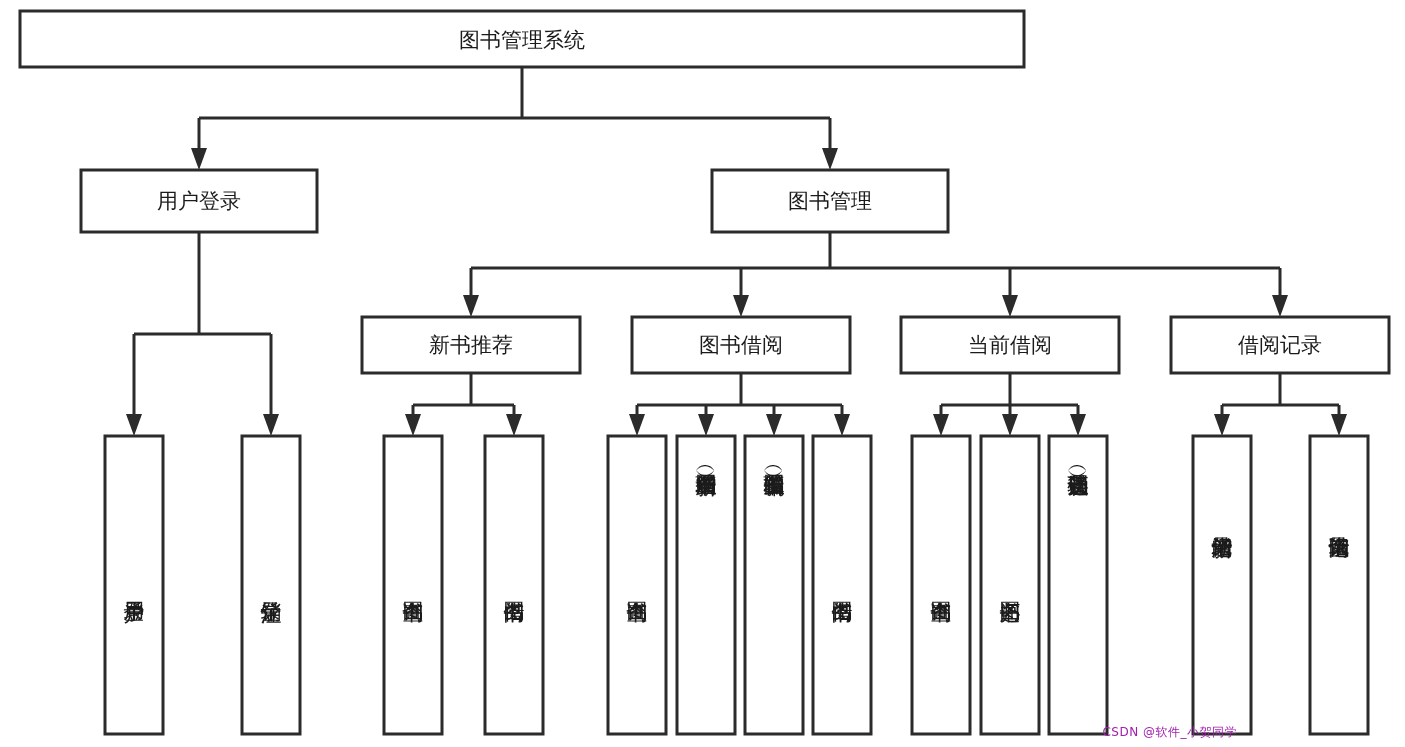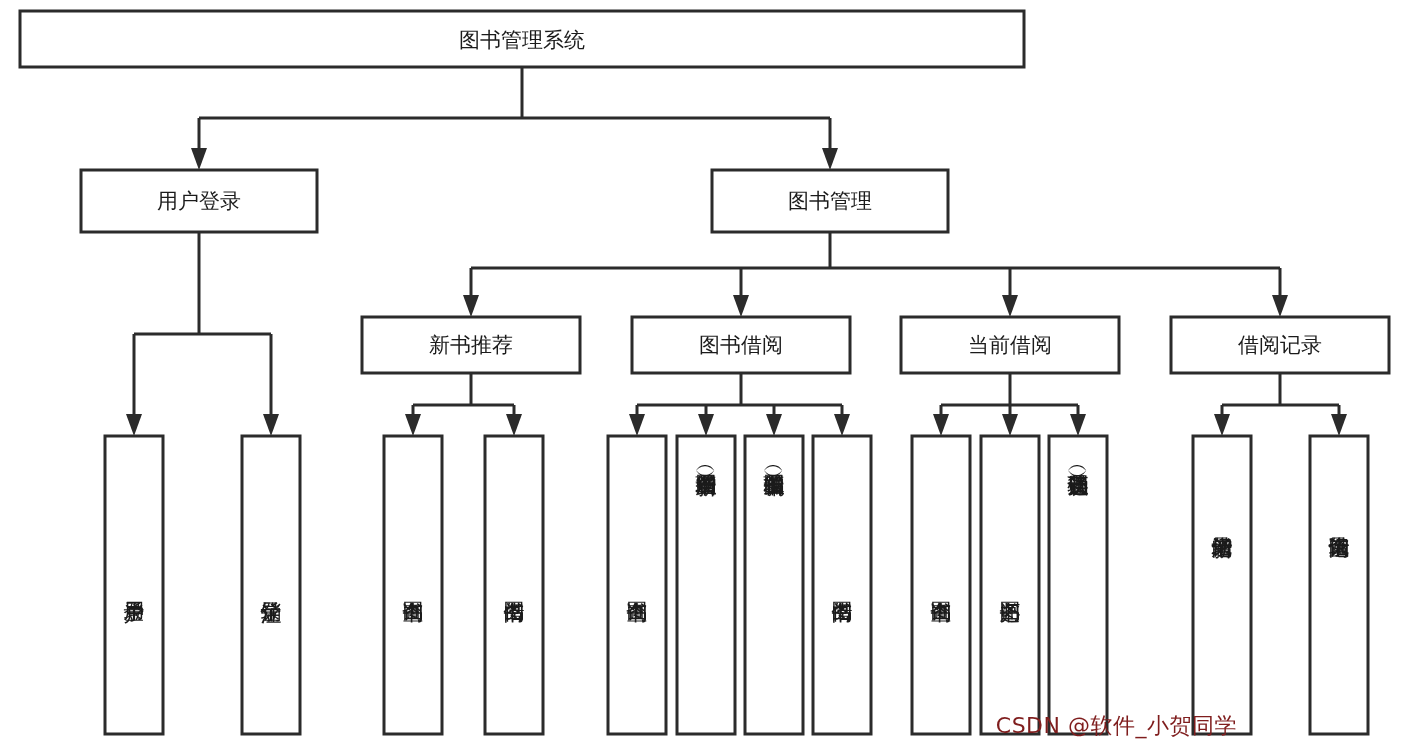--- a/index.html
+++ b/index.html
@@ -52,22 +52,22 @@
     font-family: "DejaVu Sans", "Liberation Sans", sans-serif;
     font-size: 21px;
     fill: #1b1b1b;
     text-anchor: middle;
   }
   .watermark {
     position: absolute;
     right: 10px;
     bottom: 6px;
     font-family: "DejaVu Sans", "Liberation Sans", sans-serif;
-    font-size: 22px;
-    color: #7f1d1d;
+    font-size: 12px;
+    color: #a21caf;
     white-space: nowrap;
     letter-spacing: 0.5px;
   }
 </style>
 </head>
 <body>
 
 <div id="diagram-root">
   <svg class="tree" viewBox="0 0 1405 747" xmlns="http://www.w3.org/2000/svg">
 

